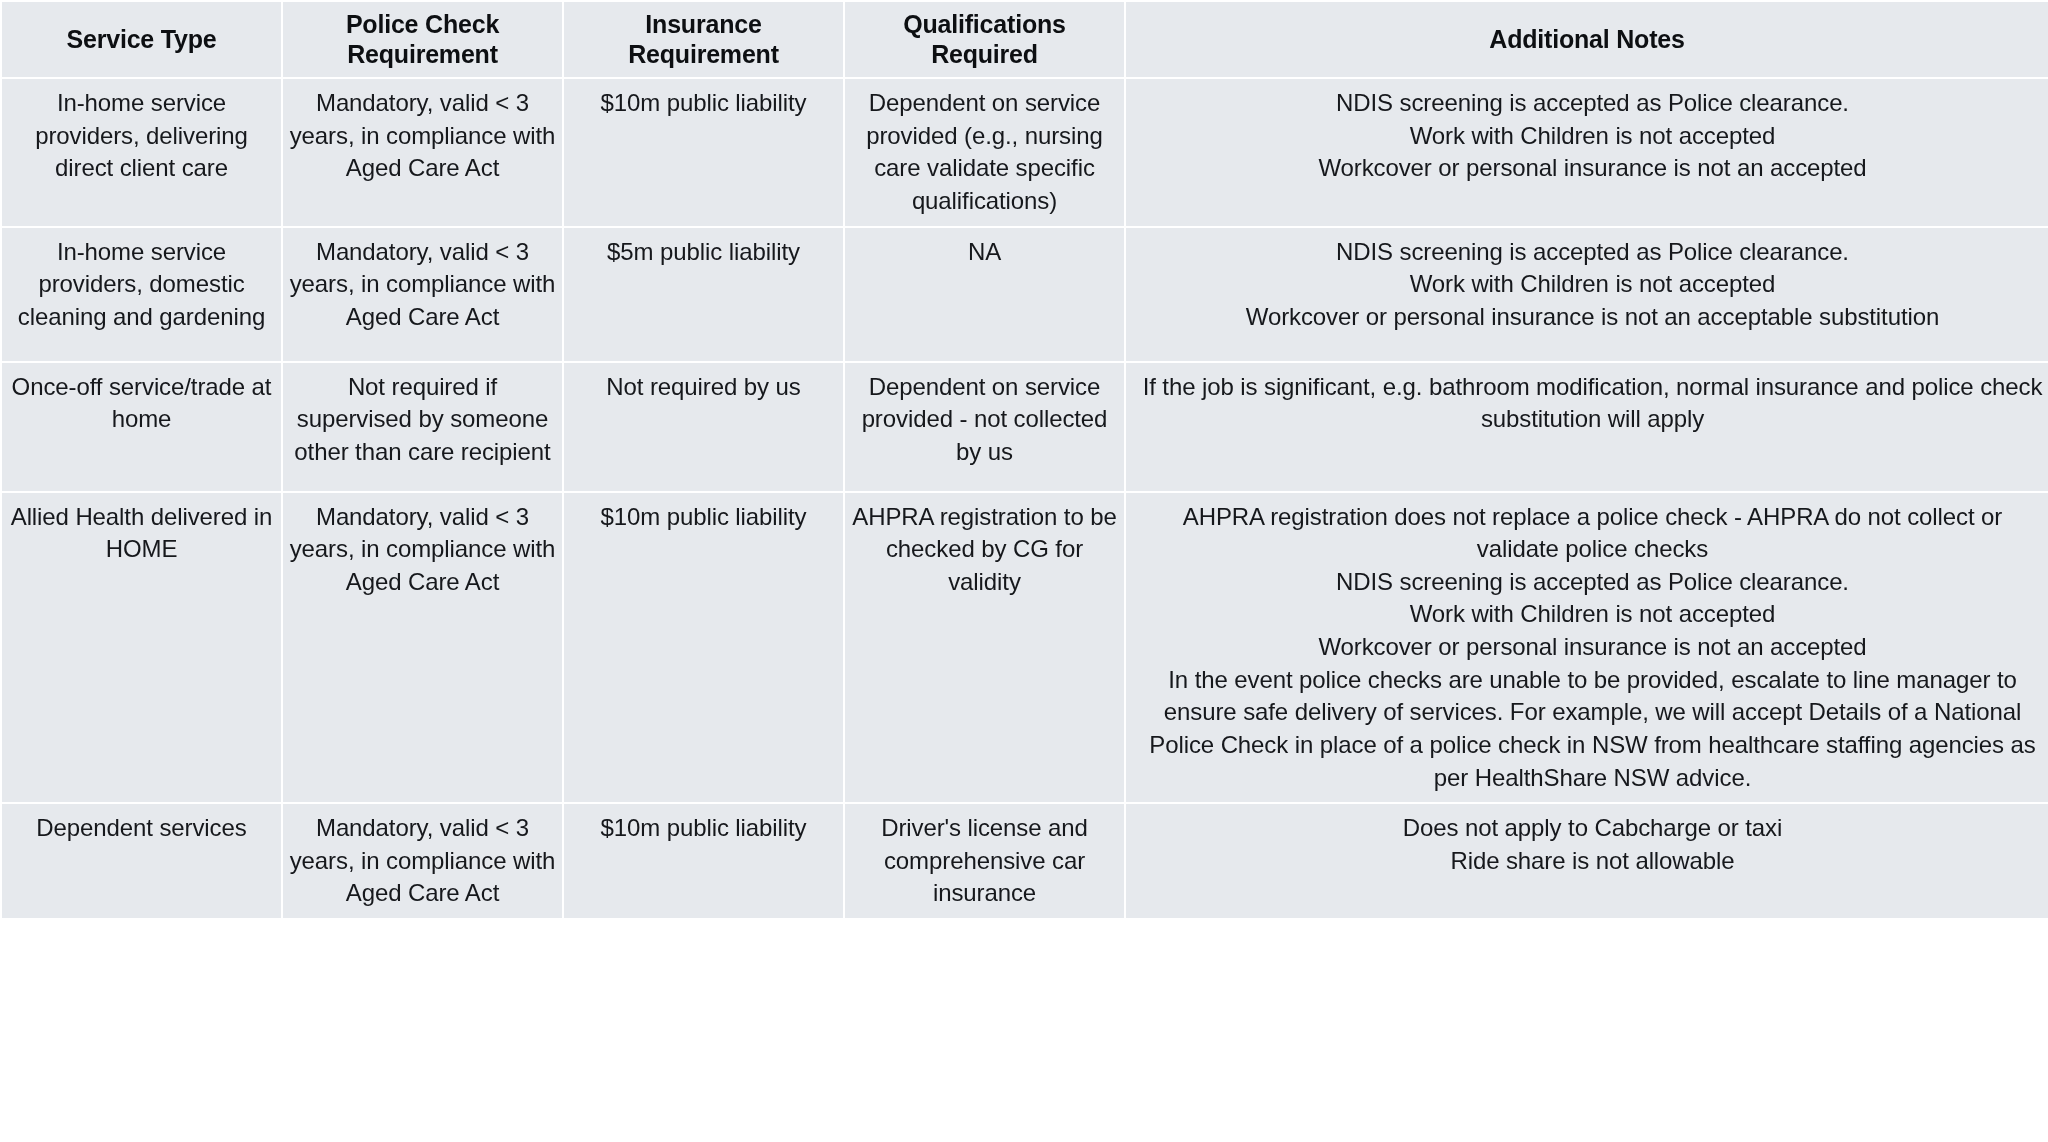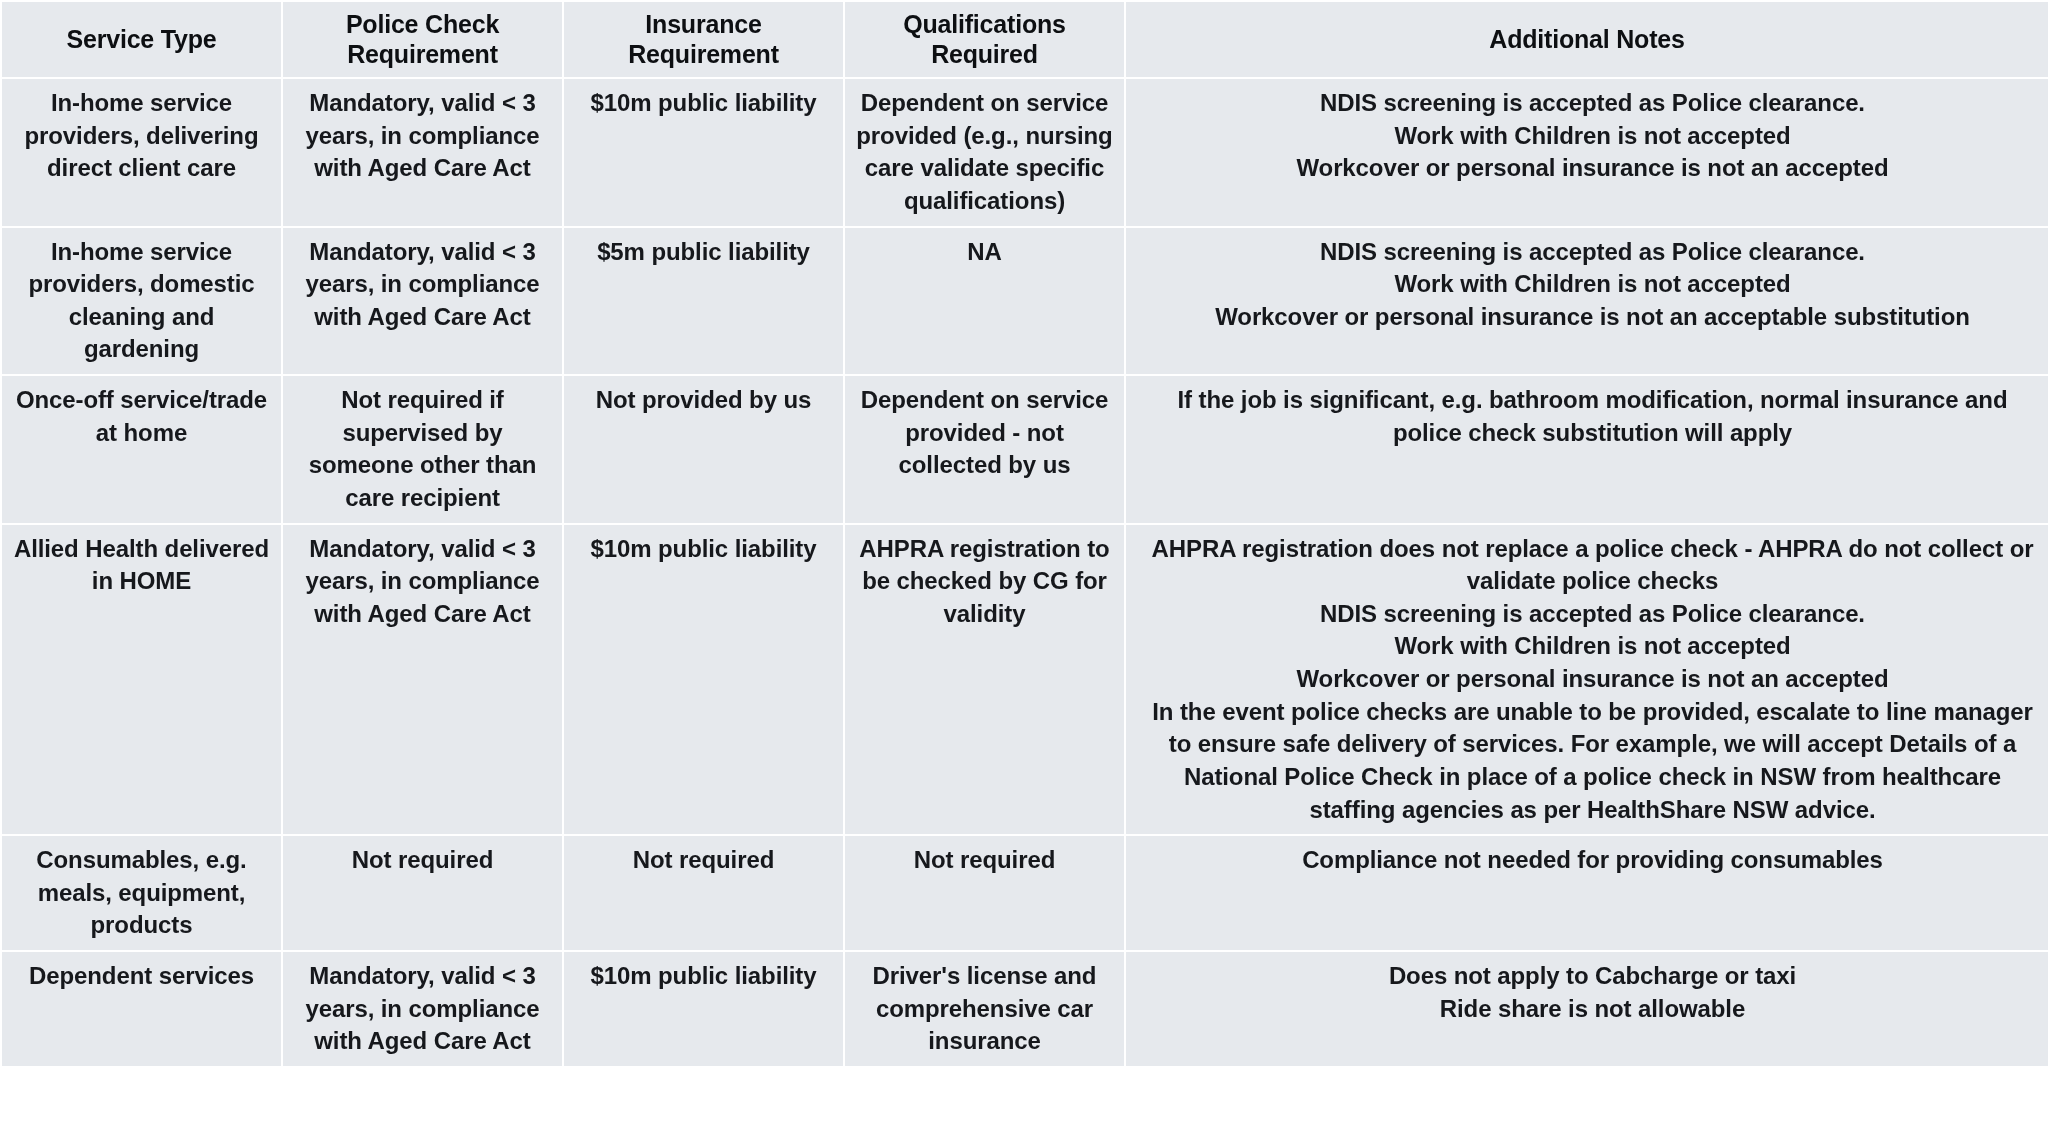--- a/index.html
+++ b/index.html
@@ -36,21 +36,21 @@
     vertical-align: middle;
     padding: 8px 8px;
     height: 50px;
     line-height: 1.18;
     letter-spacing: -0.2px;
   }
   #table-root td {
     background: #e6e9ed;
     border: 2px solid #ffffff;
     font-size: 24px;
-    font-weight: bold;
+    font-weight: normal;
     color: #16181c;
     text-align: center;
     vertical-align: top;
     padding: 8px 6px;
     line-height: 1.36;
     letter-spacing: -0.1px;
     white-space: pre-line;
   }
   #table-root td.notes-cell {
     padding-left: 14px;
@@ -99,42 +99,35 @@
       <td>Mandatory, valid &lt; 3 years, in compliance with Aged Care Act</td>
       <td>$5m public liability</td>
       <td>NA</td>
       <td class="notes-cell">NDIS screening is accepted as Police clearance.
 Work with Children is not accepted
 Workcover or personal insurance is not an acceptable substitution</td>
     </tr>
     <tr class="r-h3">
       <td>Once-off service/trade at home</td>
       <td>Not required if supervised by someone other than care recipient</td>
-      <td>Not provided by us</td>
+      <td>Not required by us</td>
       <td>Dependent on service provided - not collected by us</td>
       <td class="notes-cell">If the job is significant, e.g. bathroom modification, normal insurance and police check substitution will apply</td>
     </tr>
     <tr class="r-h4">
       <td>Allied Health delivered in HOME</td>
       <td>Mandatory, valid &lt; 3 years, in compliance with Aged Care Act</td>
       <td>$10m public liability</td>
       <td>AHPRA registration to be checked by CG for validity</td>
       <td class="notes-cell">AHPRA registration does not replace a police check - AHPRA do not collect or validate police checks
 NDIS screening is accepted as Police clearance.
 Work with Children is not accepted
 Workcover or personal insurance is not an accepted
 In the event police checks are unable to be provided, escalate to line manager to ensure safe delivery of services. For example, we will accept Details of a National Police Check in place of a police check in NSW from healthcare staffing agencies as per HealthShare NSW advice.</td>
     </tr>
-    <tr class="r-h6">
-      <td>Consumables, e.g. meals, equipment, products</td>
-      <td>Not required</td>
-      <td>Not required</td>
-      <td>Not required</td>
-      <td class="notes-cell">Compliance not needed for providing consumables</td>
-    </tr>
     <tr class="r-h7">
       <td>Dependent services</td>
       <td>Mandatory, valid &lt; 3 years, in compliance with Aged Care Act</td>
       <td>$10m public liability</td>
       <td>Driver's license and comprehensive car insurance</td>
       <td class="notes-cell">Does not apply to Cabcharge or taxi
 Ride share is not allowable</td>
     </tr>
   </tbody>
 </table>

